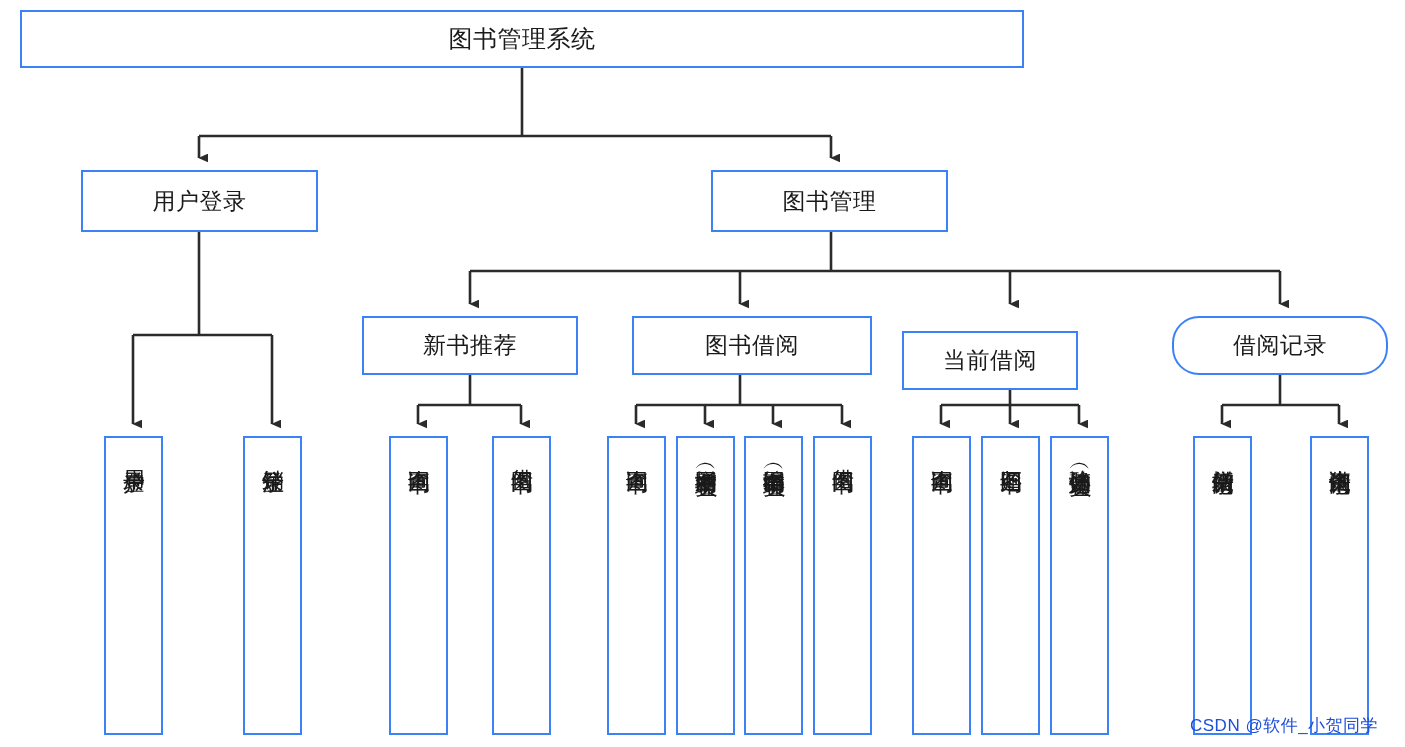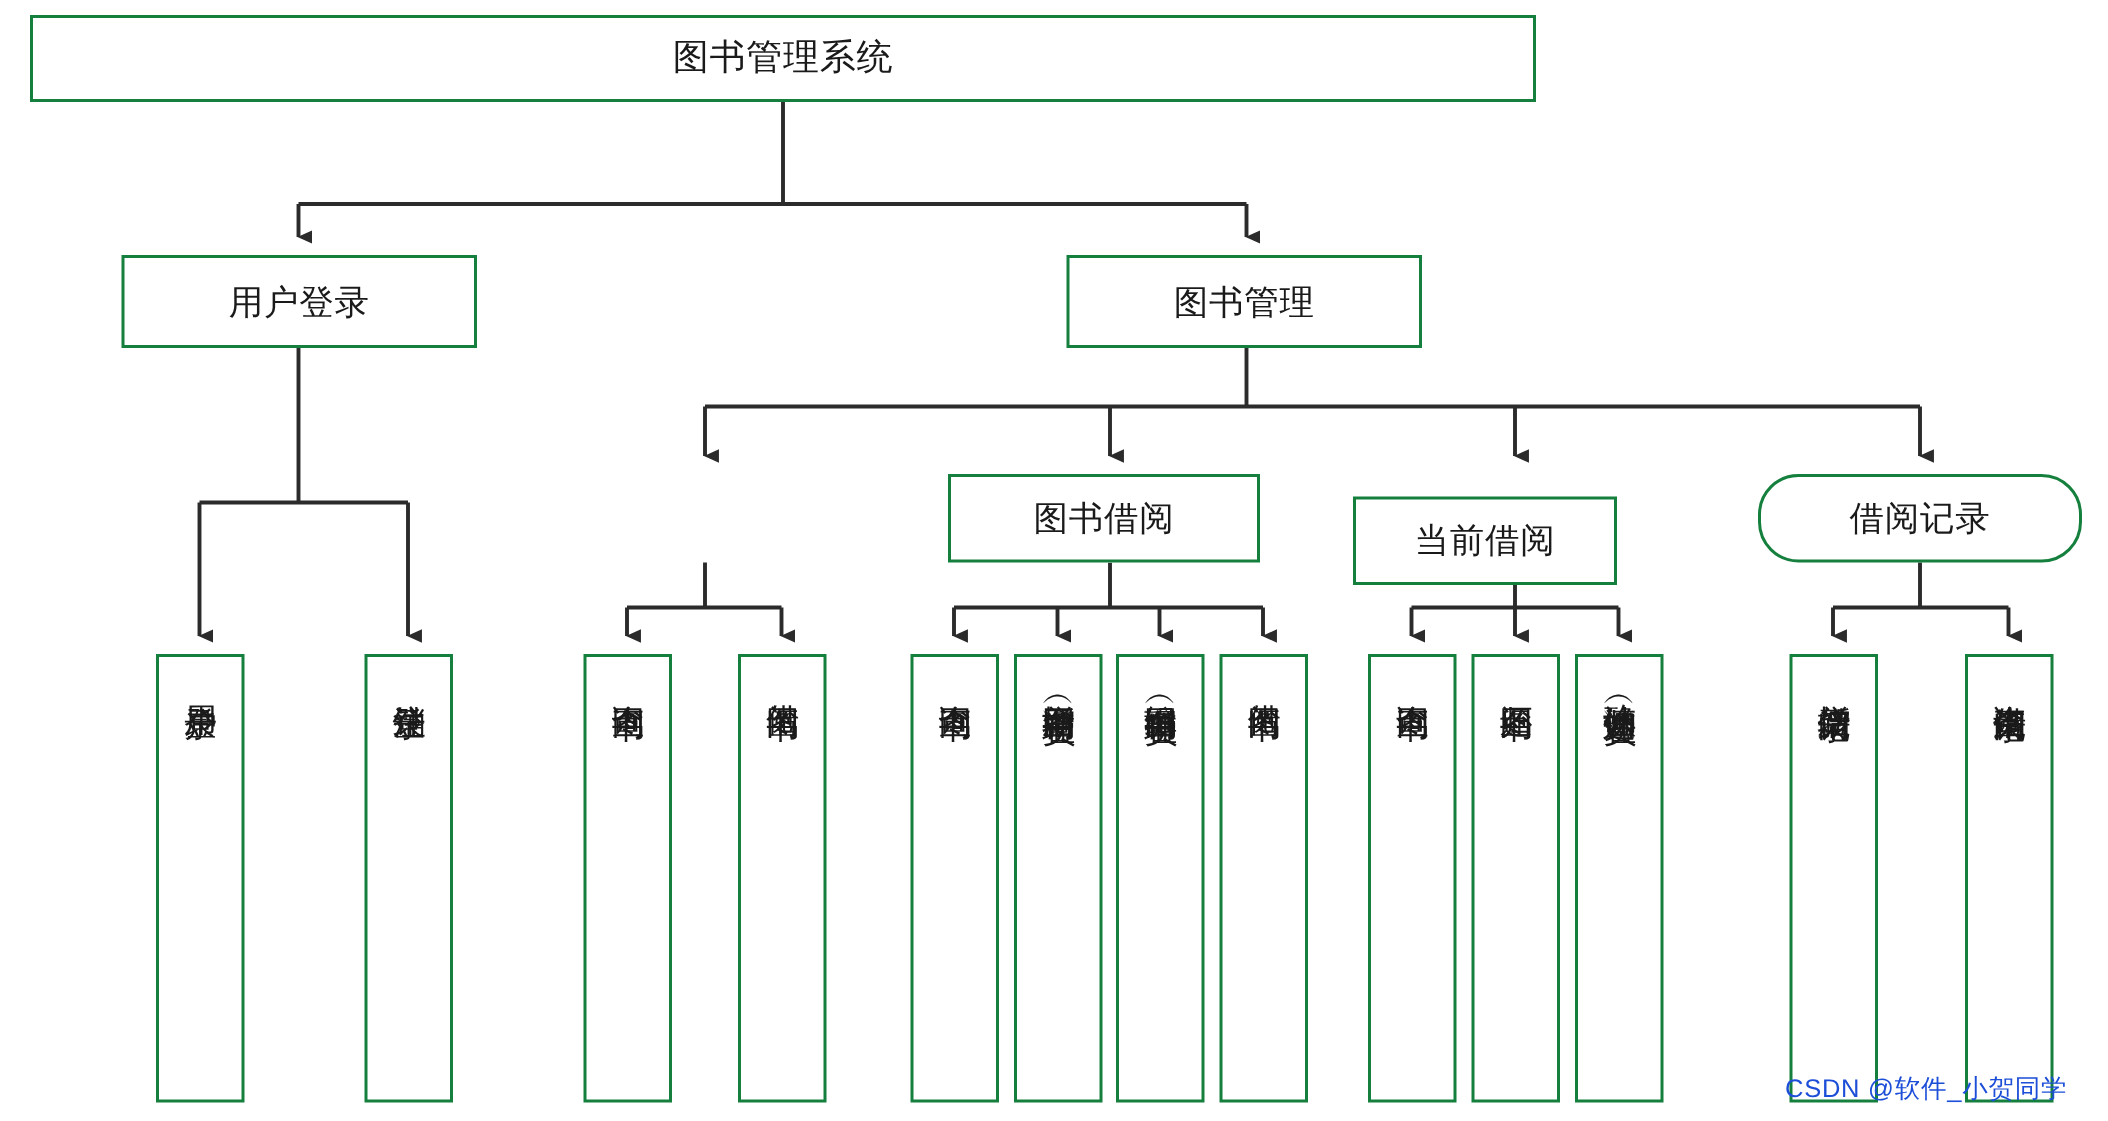--- a/index.html
+++ b/index.html
@@ -24,21 +24,21 @@
     left: 0;
     top: 0;
     width: 1405px;
     height: 747px;
     pointer-events: none;
   }
   .node {
     position: absolute;
     box-sizing: border-box;
     background: #ffffff;
-    border: 2px solid #15803d;
+    border: 2px solid #3b82f6;
     display: flex;
     align-items: center;
     justify-content: center;
     color: #1a1a1a;
   }
   .node .label {
     font-size: 23px;
     line-height: 1.25;
     letter-spacing: 0.5px;
     white-space: nowrap;
@@ -126,21 +126,24 @@
     <span class="label">图书管理系统</span>
   </div>
 
   <div class="node" style="left:81px; top:170px; width:237px; height:62px;">
     <span class="label">用户登录</span>
   </div>
   <div class="node" style="left:711px; top:170px; width:237px; height:62px;align-items:center;">
     <span class="label">图书管理</span>
   </div>
 
-  <div class="node" style="left:632px; top:316px; width:208px; height:59px;text-align:right;">
+  <div class="node" style="left:362px; top:316px; width:216px; height:59px;">
+    <span class="label">新书推荐</span>
+  </div>
+  <div class="node" style="left:632px; top:316px; width:240px; height:59px;text-align:right;">
     <span class="label">图书借阅</span>
   </div>
   <div class="node" style="left:902px; top:316px; width:176px; height:59px;margin-top:15px;">
     <span class="label">当前借阅</span>
   </div>
   <div class="node" style="left:1172px; top:316px; width:216px; height:59px;border-radius:27px;">
     <span class="label">借阅记录</span>
   </div>
 
   <div class="node leaf" style="left:104px; top:436px; width:59px; height:299px;">

